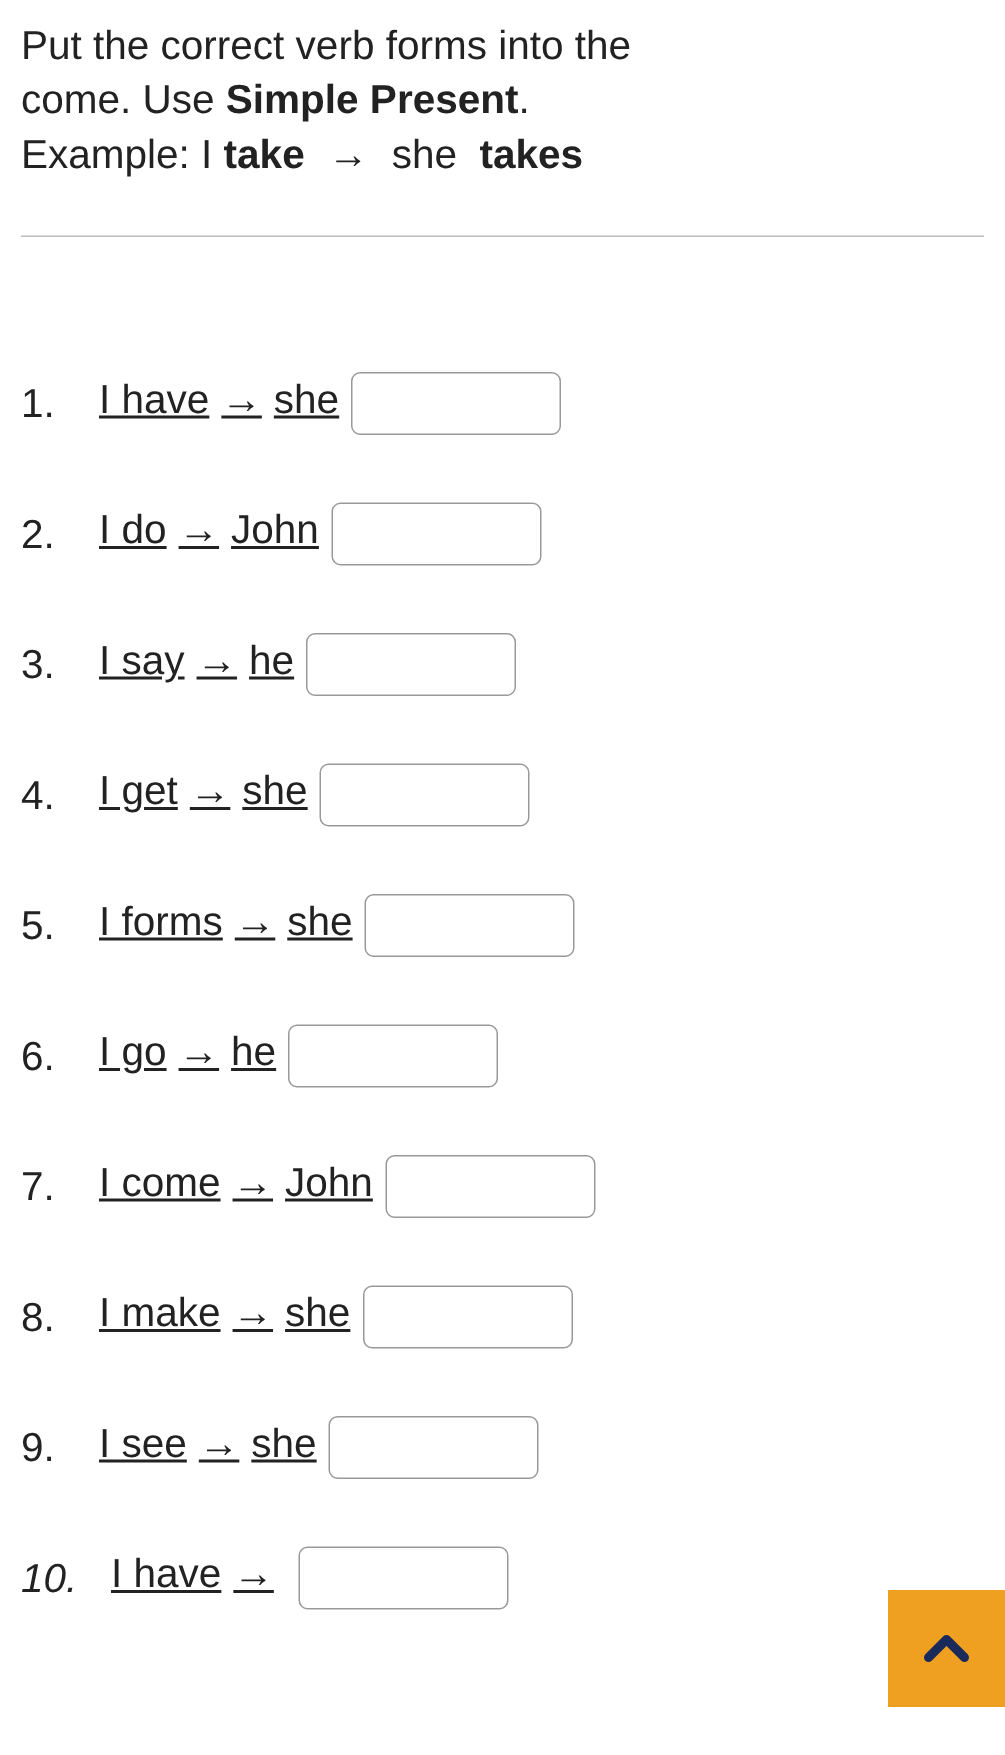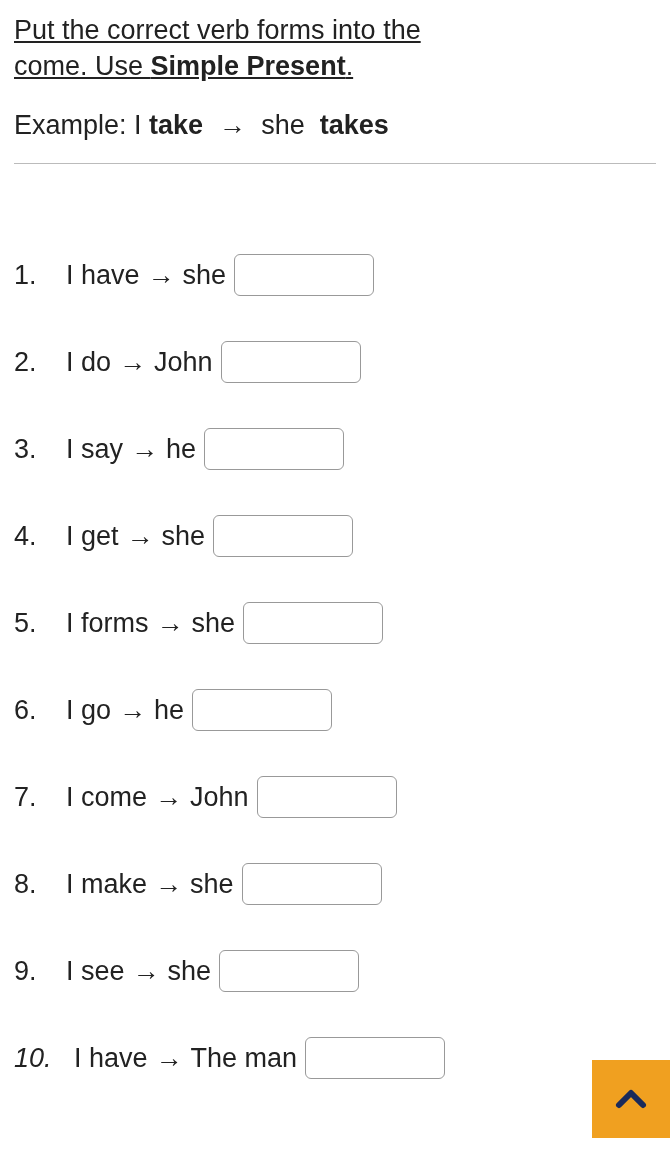--- a/index.html
+++ b/index.html
@@ -11,25 +11,23 @@
       font-family: -apple-system, BlinkMacSystemFont, 'Segoe UI', Arial, sans-serif;
       width: 670px;
       height: 1170px;
       padding: 12px 14px;
       position: relative;
       color: #222;
       font-size: 27px;
       line-height: 1.35;
     }
     .instructions {
-      margin-bottom: 22px;
-      text-decoration: underline;
     }
     .example {
-      margin-bottom: 20px;
+      margin-bottom: 36px;
     }
     hr {
       border: none;
       border-top: 1px solid #bbb;
       margin-bottom: 90px;
     }
     ol {
       list-style: none;
       padding-left: 0;
     }
@@ -42,21 +40,21 @@
     .num {
       min-width: 52px;
       text-align: left;
     }
     .num-wide {
       min-width: 60px;
       font-style: italic;
     }
     .prompt {
       display: inline-flex;
-      align-items: center;
+      text-decoration: underline;
     }
     .arrow {
       margin: 0 8px;
     }
     input[type="text"] {
       width: 140px;
       height: 42px;
       border: 1px solid #999;
       border-radius: 6px;
       padding: 4px 10px;
@@ -181,21 +179,20 @@
         <span class="arrow">→</span>
         <span>she</span>
         <input type="text" style="">
       </span>
     </li>
     <li>
       <span class="num num-wide">10.</span>
       <span class="prompt">
         <span>I have</span>
         <span class="arrow">→</span>
-        <span>The man</span>
         <input type="text" style="">
       </span>
     </li>
   </ol>
 
 <div class="scroll-top">
   <svg viewBox="0 0 24 24" fill="none" stroke="#1a2a5a" stroke-width="4" stroke-linecap="round" stroke-linejoin="round">
     <polyline points="4,16 12,8 20,16"></polyline>
   </svg>
 </div>

